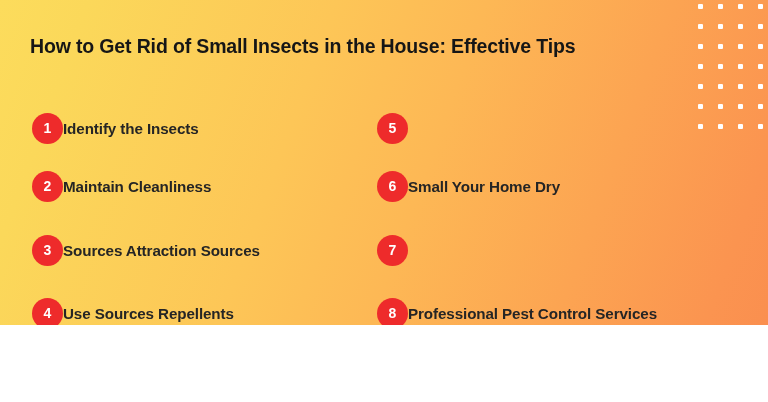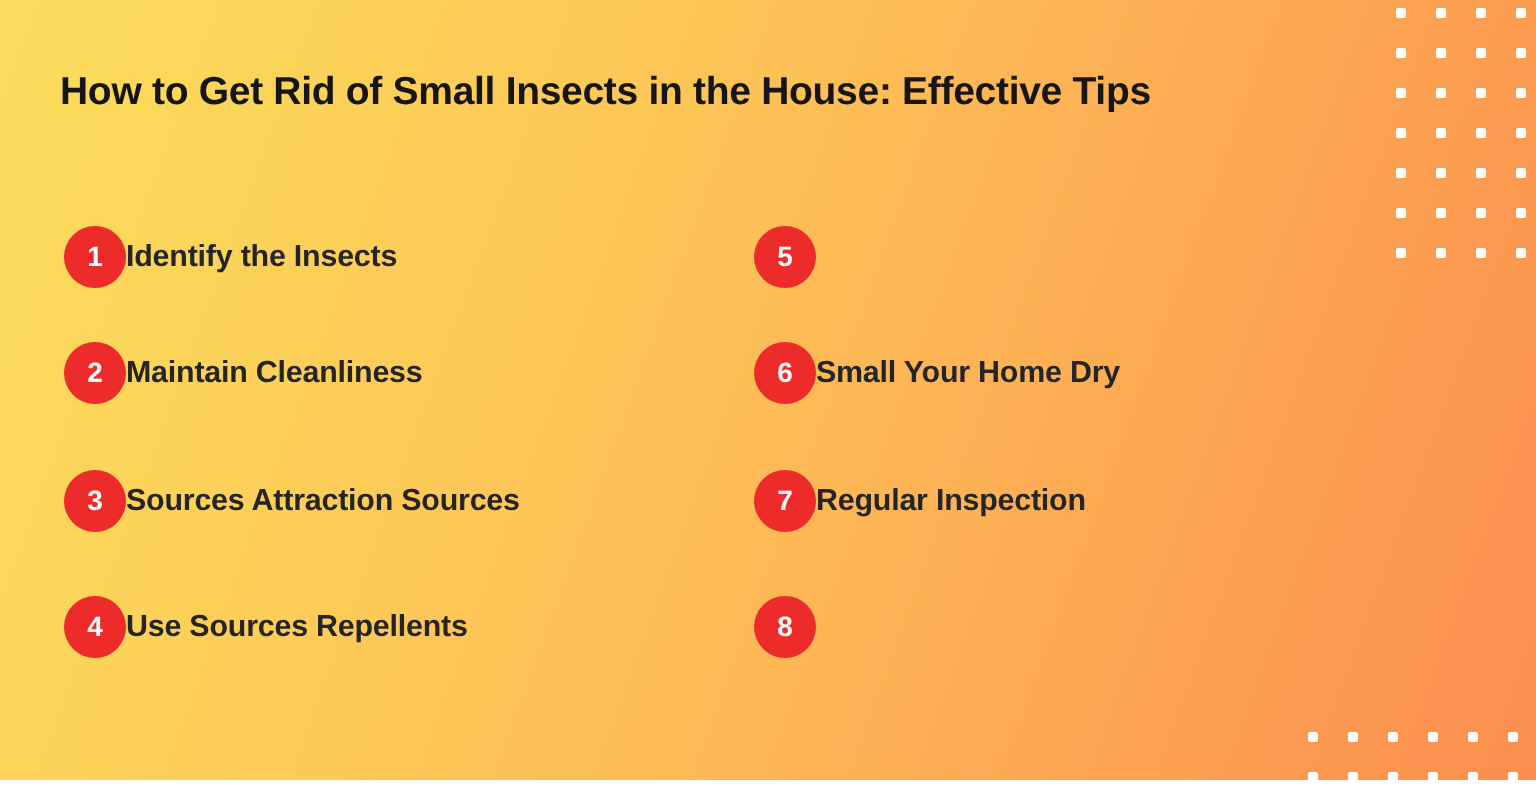--- a/index.html
+++ b/index.html
@@ -8,21 +8,21 @@
     padding: 0;
     background: #ffffff;
   }
   body {
     font-family: "Liberation Sans", sans-serif;
   }
 
   #infographic {
     position: relative;
     width: 768px;
-    height: 390px;
+    height: 325px;
     overflow: hidden;
     background: linear-gradient(110deg,
         #FCDC5C 0%,
         #FBD85A 10%,
         #FDC657 38%,
         #FDB855 55%,
         #FCA452 76%,
         #FB9450 93%,
         #FA8F4F 100%);
   }
@@ -192,20 +192,20 @@
       </div>
       <div class="tip-item col-right row-0">
         <div class="tip-badge" style="background: rgb(238, 43, 43); color: rgb(255, 255, 255);">5</div>
       </div>
       <div class="tip-item col-right row-1">
         <div class="tip-badge" style="background: rgb(238, 43, 43); color: rgb(255, 255, 255);">6</div>
         <div class="tip-label" style="color: rgb(37, 37, 37);">Small Your Home Dry</div>
       </div>
       <div class="tip-item col-right row-2">
         <div class="tip-badge" style="background: rgb(238, 43, 43); color: rgb(255, 255, 255);">7</div>
-        <div class="tip-label" style="color: rgb(37, 37, 37);">Regular Inspection</div>
       </div>
       <div class="tip-item col-right row-3">
         <div class="tip-badge" style="background: rgb(238, 43, 43); color: rgb(255, 255, 255);">8</div>
+        <div class="tip-label" style="color: rgb(37, 37, 37);">Professional Pest Control Services</div>
       </div>
     </div>
 
 </div>
 
 </body></html>

